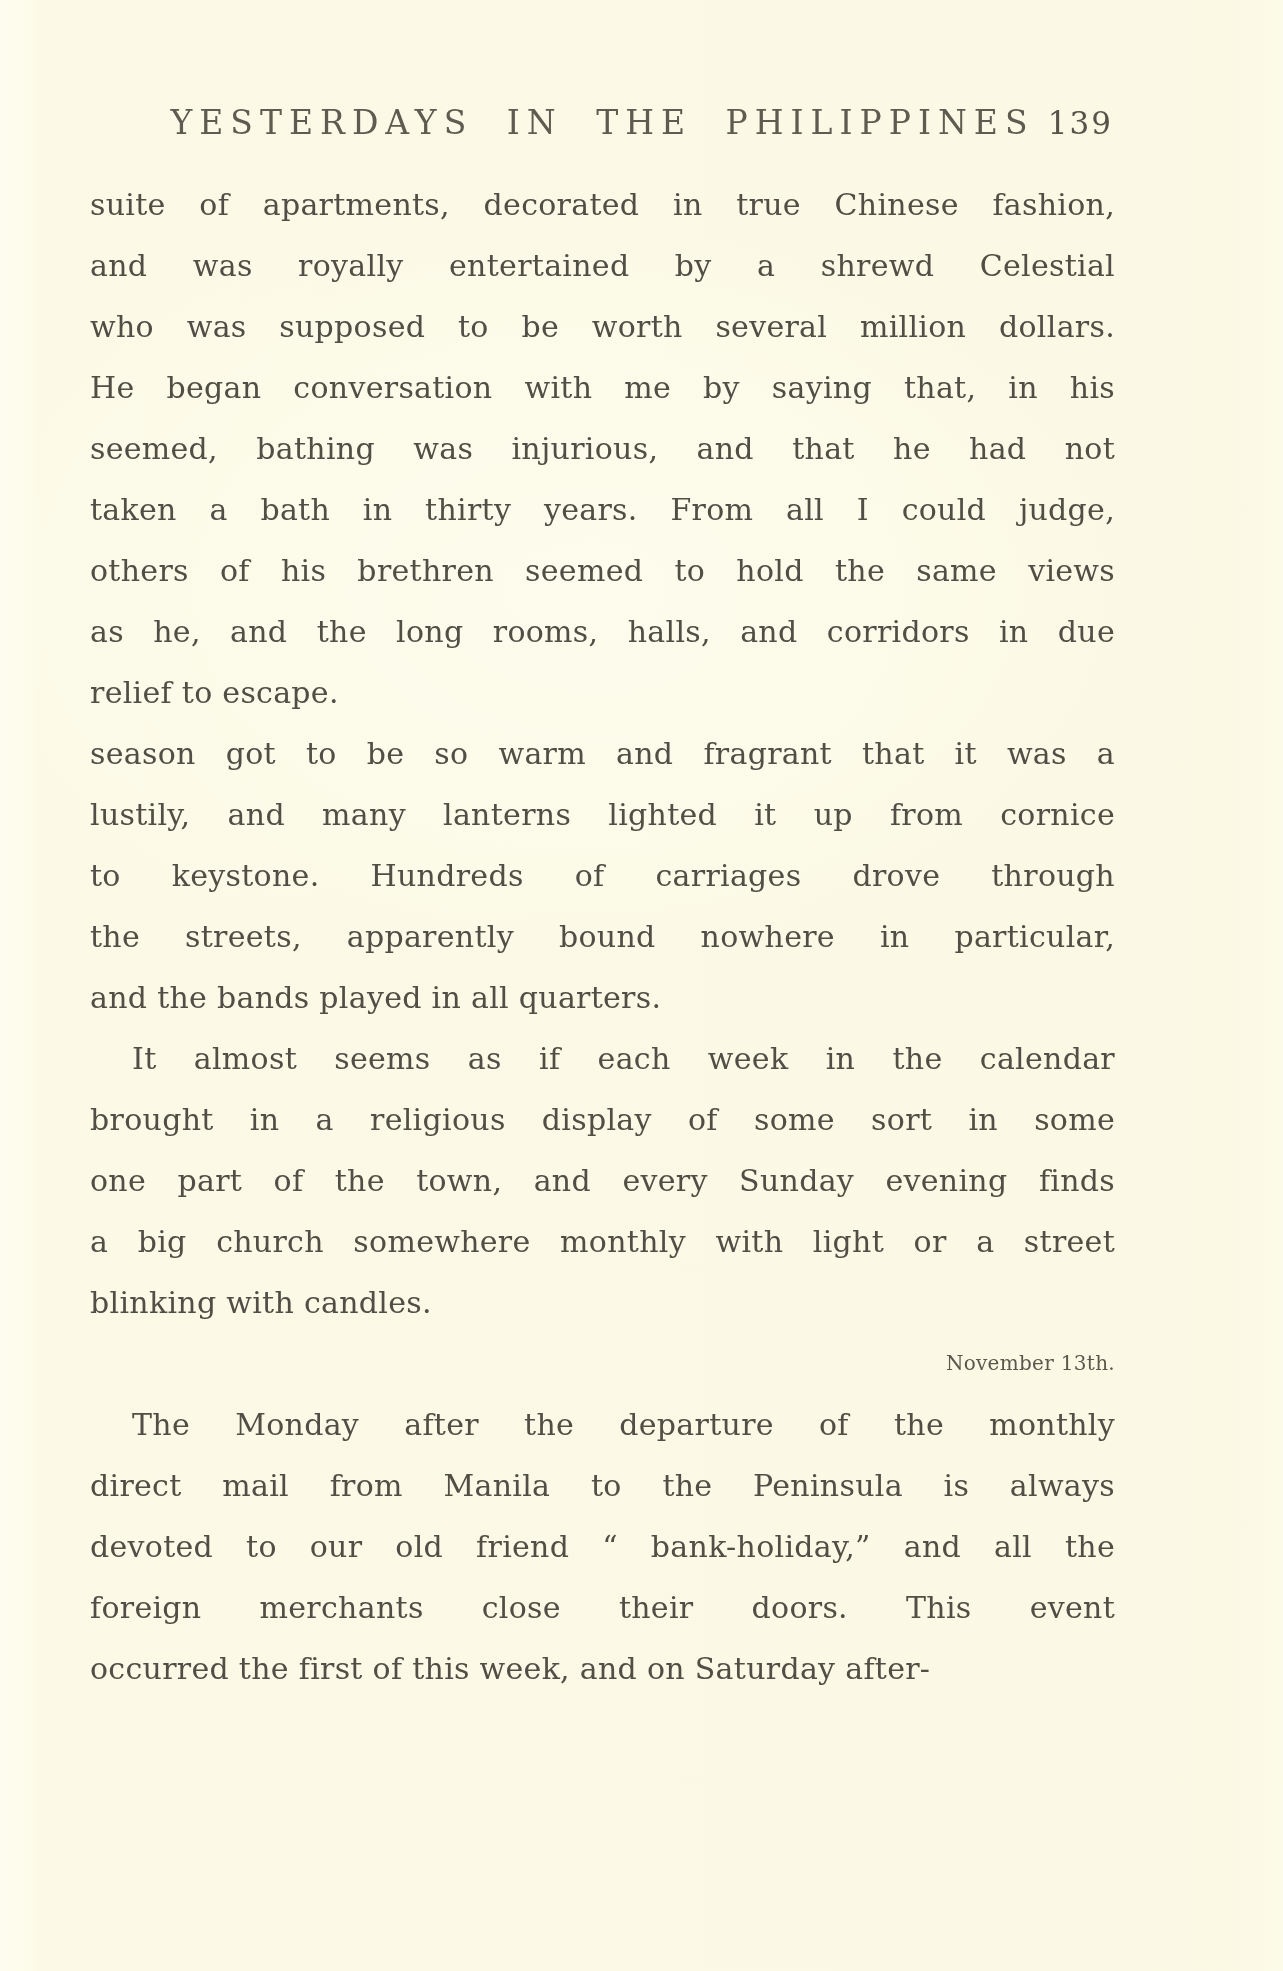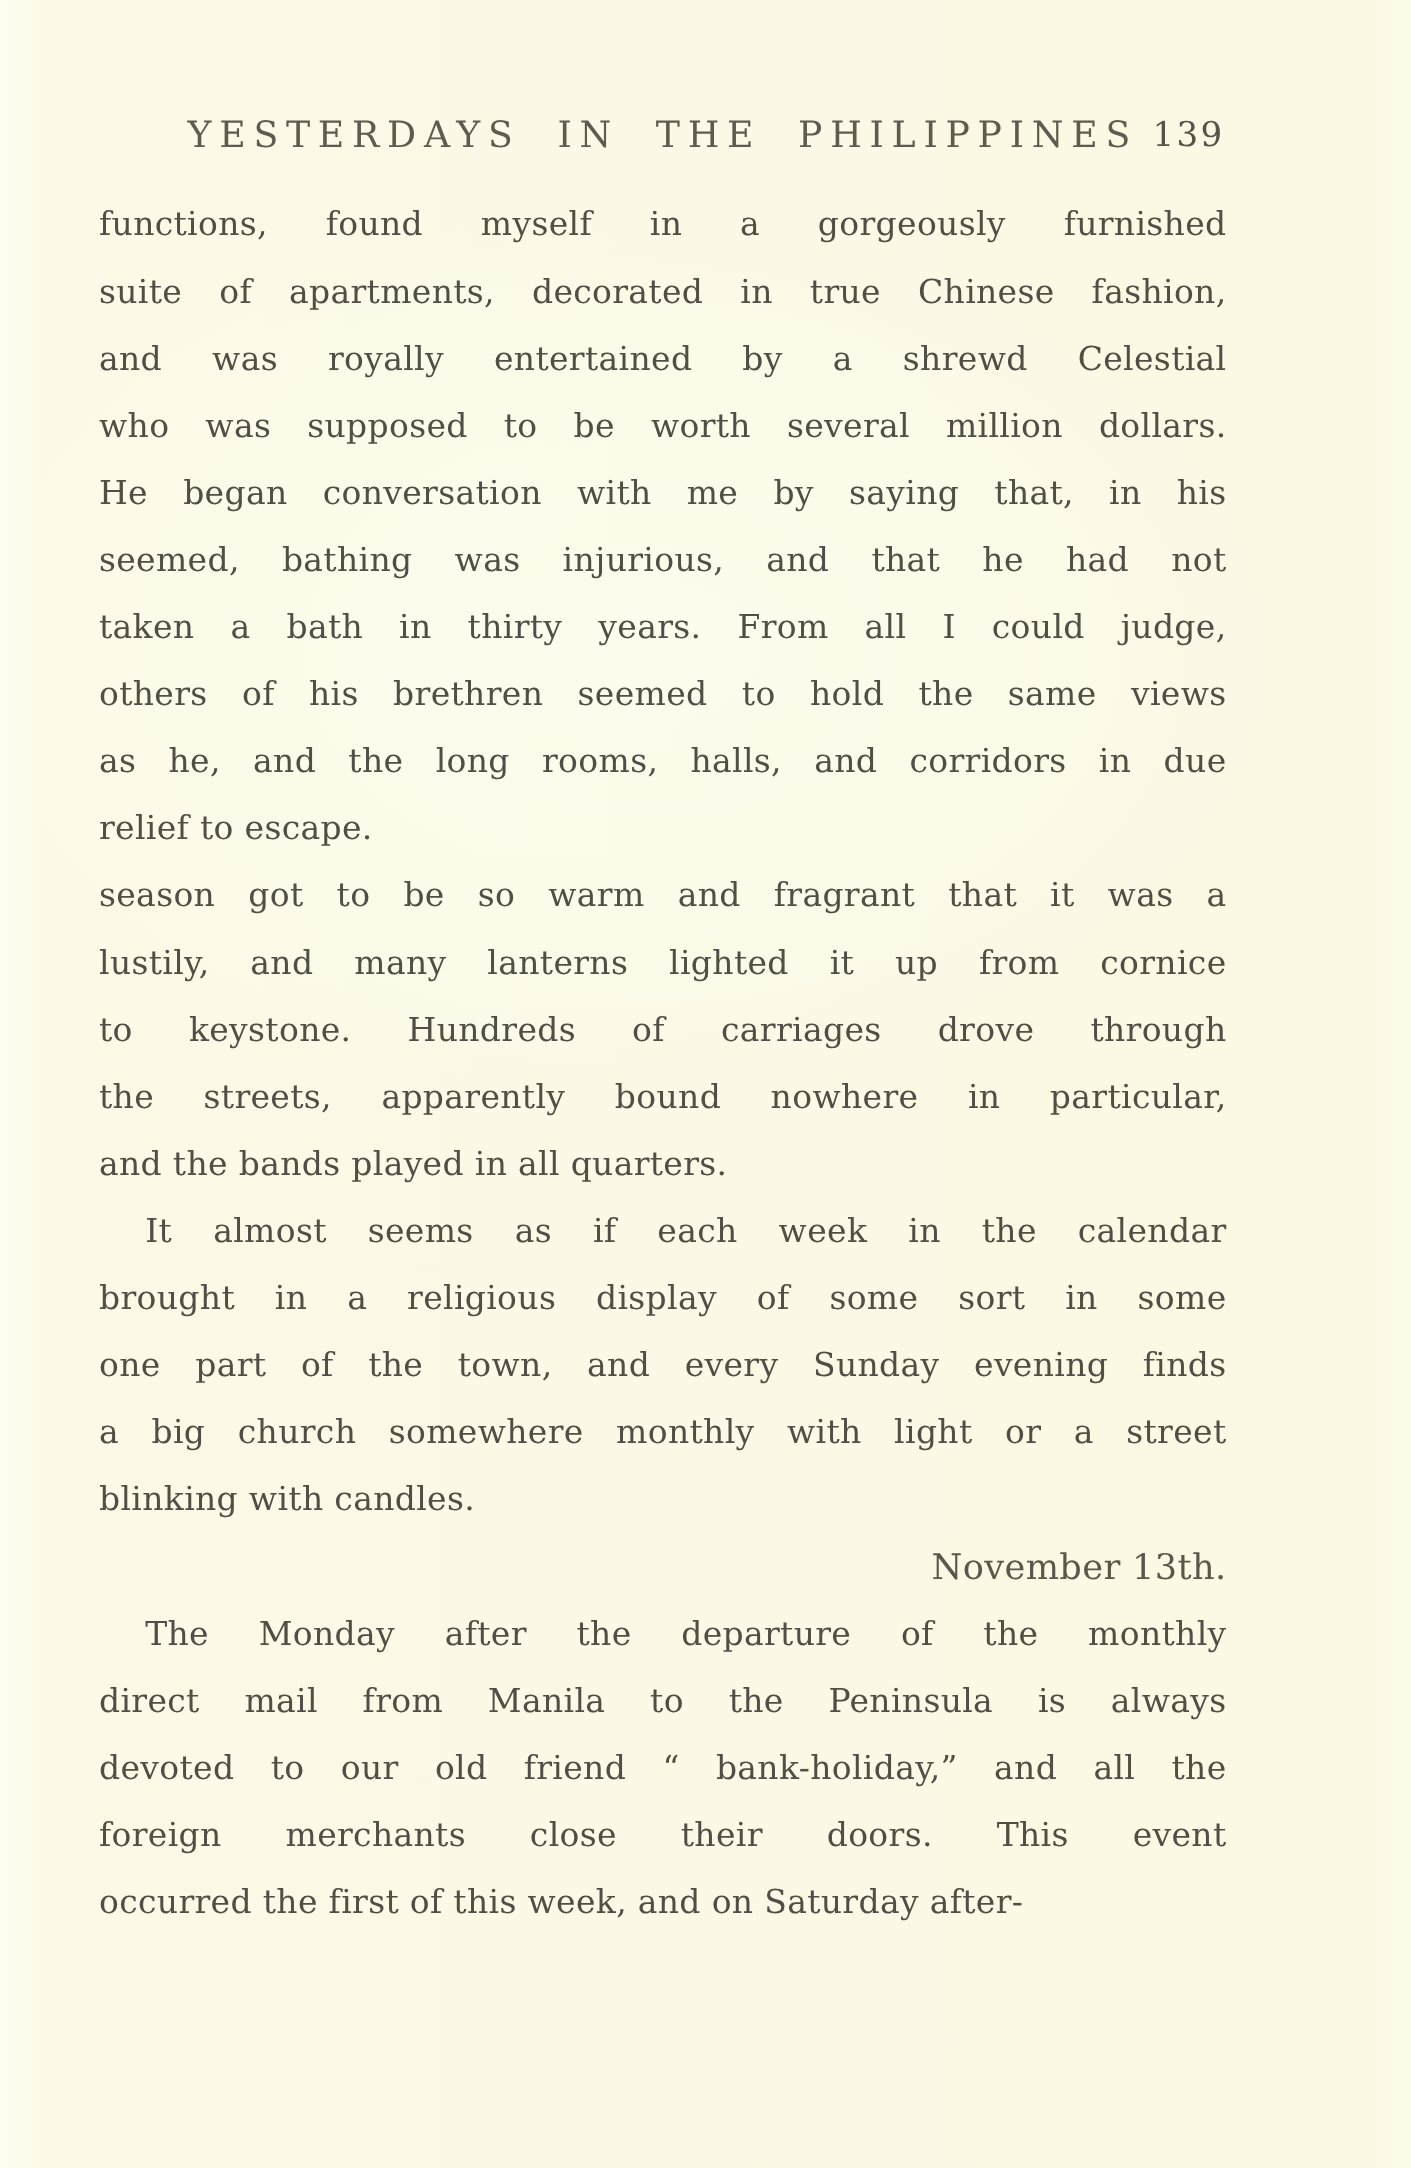--- a/index.html
+++ b/index.html
@@ -66,35 +66,34 @@
   }
   .line { white-space: normal; }
   .line.indent { padding-left: 42px; }
   .line.noju {
     text-align-last: left;
     -moz-text-align-last: left;
   }
   .line.date {
     text-align-last: right;
     -moz-text-align-last: right;
-    font-size: 32px;
+    font-size: 20px;
     color: #5b574d;
   }
 </style>
 </head>
 <body>
 
 <div class="page">
   <header class="running-head">
     <span class="head-title">YESTERDAYS IN THE PHILIPPINES</span>
     <span class="page-number">139</span>
   </header>
 
   <main class="text-block" id="text-block">
-      <div class="line">functions, found myself in a gorgeously furnished</div>
       <div class="line">suite of apartments, decorated in true Chinese fashion,</div>
       <div class="line">and was royally entertained by a shrewd Celestial</div>
       <div class="line">who was supposed to be worth several million dollars.</div>
       <div class="line">He began conversation with me by saying that, in his</div>
       <div class="line">seemed, bathing was injurious, and that he had not</div>
       <div class="line">taken a bath in thirty years.  From all I could judge,</div>
       <div class="line">others of his brethren seemed to hold the same views</div>
       <div class="line">as he, and the long rooms, halls, and corridors in due</div>
       <div class="line noju">relief to escape.</div>
       <div class="line">season got to be so warm and fragrant that it was a</div>

